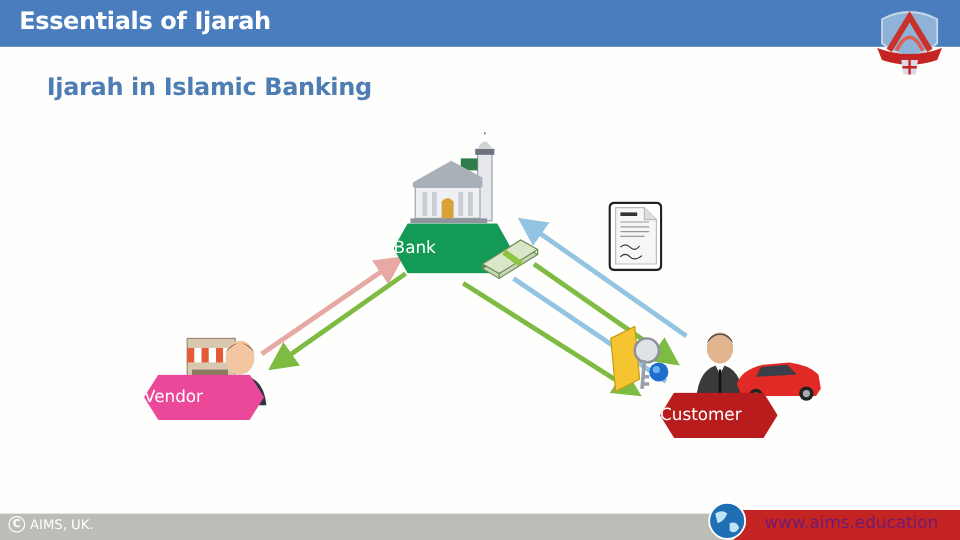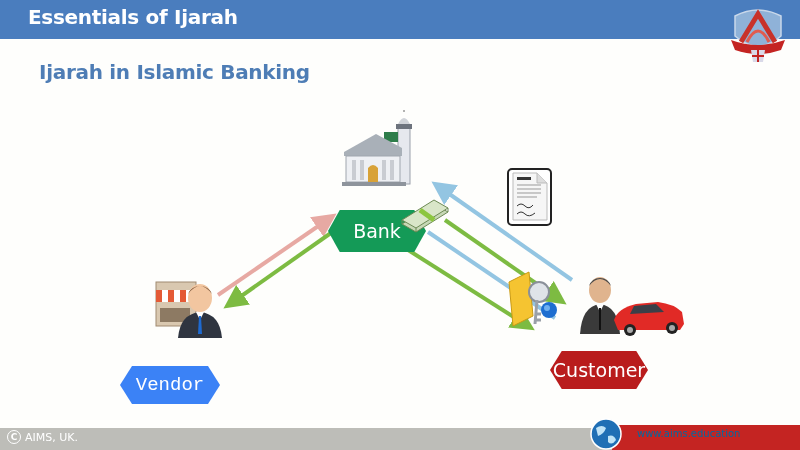--- a/index.html
+++ b/index.html
@@ -6,60 +6,59 @@
   body {
     width: 800px; height: 450px; position: relative; overflow: hidden;
     background: #fefefc;
     font-family: "DejaVu Sans", "Liberation Sans", sans-serif;
   }
   .title-bar {
     position: absolute; left: 0; top: 0; width: 800px; height: 39px;
     background: #4a7dbe;
   }
   .title-text {
-    position: absolute; left: 28px; top: 5px;
+    position: absolute; left: 16px; top: 5px;
     color: #ffffff; font-size: 20px; font-weight: bold; letter-spacing: -0.3px;
   }
   .logo {
     position: absolute; left: 727px; top: 6px; width: 62px; height: 58px;
   }
   .subtitle {
     position: absolute; left: 39px; top: 60px;
     color: #4e7db5; font-size: 20px; font-weight: bold; letter-spacing: -0.3px;
   }
   .diagram { position: absolute; left: 0; top: 0; width: 800px; height: 450px; }
   .hex {
-    position: absolute; display: flex; align-items: center; justify-content: center;
-    color: #ffffff; font-size: 19px;
+    position: absolute; display: flex; align-items: center; 
+    color: #ffffff; font-size: 14px;
     clip-path: polygon(12% 0, 88% 0, 100% 50%, 88% 100%, 12% 100%, 0 50%);
-    margin-top: 24px;
   }
   .hex-bank { left: 328px; top: 186px; width: 98px; height: 42px; background: #149a57; }
-  .hex-vendor { left: 120px; top: 342px; width: 100px; height: 38px; background: #3b82f6; font-family: Liberation Mono, monospace; }
+  .hex-vendor { left: 120px; top: 312px; width: 100px; height: 38px; background: #ec4899; }
   .hex-customer { left: 550px; top: 327px; width: 98px; height: 38px; background: #b91c1c; }
   .icon-abs { position: absolute; }
   .footer {
     position: absolute; left: 0; top: 428px; width: 800px; height: 22px;
     background: #bdbdb8;
   }
   .footer-copy {
     position: absolute; left: 7px; top: 430px; color: #ffffff; font-size: 11px;
     display: flex; align-items: center; gap: 4px;
   }
   .copy-circle {
     width: 14px; height: 14px; border: 1.5px solid #fff; border-radius: 50%;
     display: inline-flex; align-items: center; justify-content: center;
     font-size: 9px; font-weight: bold; box-sizing: border-box;
   }
   .footer-red {
     position: absolute; left: 612px; top: 425px; width: 188px; height: 25px;
     background: #c42422;
   }
   .footer-url {
-    position: absolute; left: 637px; top: 428px; color: #0369a1; font-size: 10px;
+    position: absolute; left: 637px; top: 428px; color: #701a75; font-size: 14px;
   }
   .globe { position: absolute; left: 590px; top: 418px; width: 32px; height: 32px; }
 </style>
 </head>
 <body>
 
 <div class="title-bar"></div>
 <div class="title-text">Essentials of Ijarah</div>
 
 <svg class="logo" viewBox="0 0 62 58">

